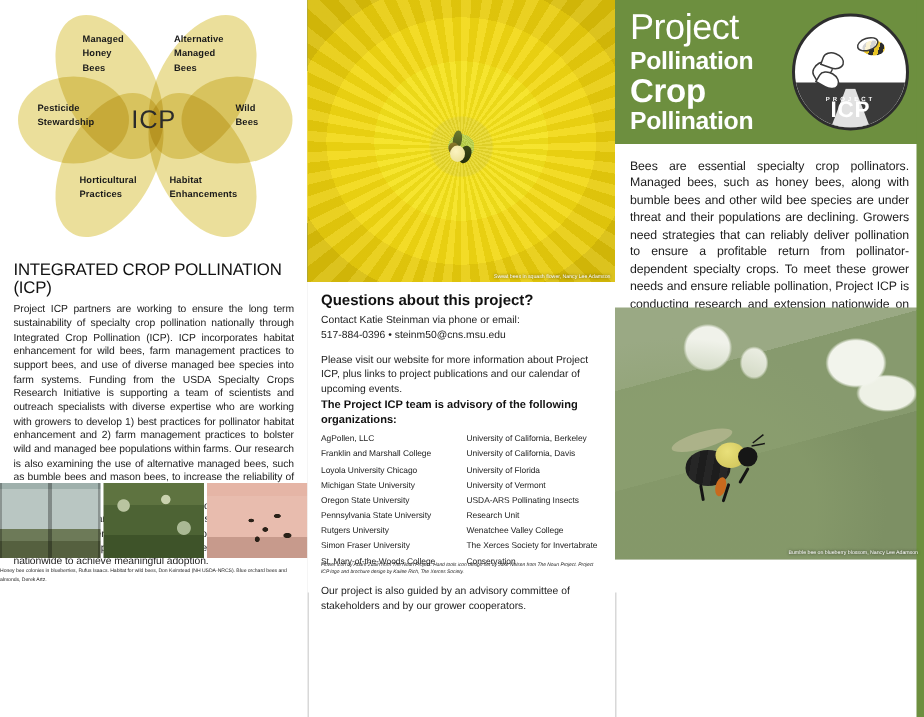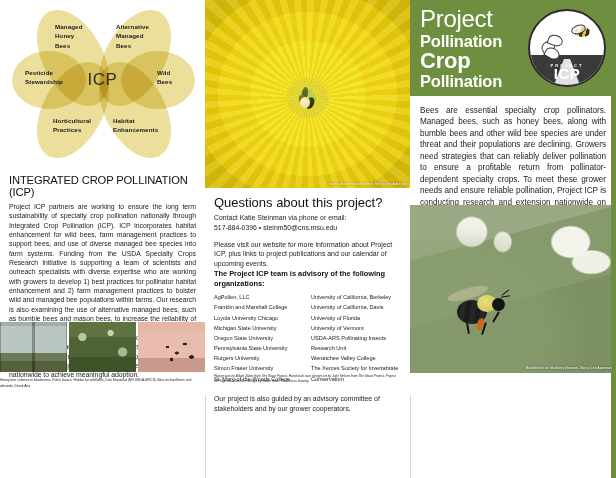--- a/index.html
+++ b/index.html
@@ -90,21 +90,21 @@
   }
   .bee-cluster{position:absolute;left:49%;top:52%;width:22px;height:24px;transform:translate(-50%,-50%);z-index:3;}
   .bee-body{position:absolute;border-radius:48%;}
   .anther{position:absolute;left:6px;top:11px;width:10px;height:11px;border-radius:50%;
     background:radial-gradient(circle at 40% 35%, #fbf3c0, #e7dc8e);z-index:2;}
   .cap-mid-photo{
     position:absolute;right:3px;bottom:2px;z-index:5;
     font-size:3.5px;color:#ffffff;letter-spacing:-.02px;text-shadow:0 0 2px rgba(0,0,0,.75);
   }
   .mid-body{padding:7px 9px 0 9px;}
-  .q-head{font-size:13px;font-weight:normal;color:#111;margin:0 0 3px;}
+  .q-head{font-size:10px;font-weight:bold;color:#111;margin:0 0 3px;}
   .mid-text{font-size:6.9px;line-height:1.42;color:#1c1c1c;margin:0;}
   .mid-gap{height:7px;}
   .url{
     text-align:center;font-size:9.6px;font-weight:bold;color:#c48a12;
     margin:7px 0 9px;letter-spacing:-.2px;
   }
   .org-head{font-size:7.4px;font-weight:bold;color:#111;line-height:1.3;margin:0 0 4px;}
   .org-cols{display:flex;gap:7px;}
   .org-col{flex:1;}
   .org-col div{font-size:5.6px;line-height:1.82;color:#1c1c1c;letter-spacing:-.02px;}

